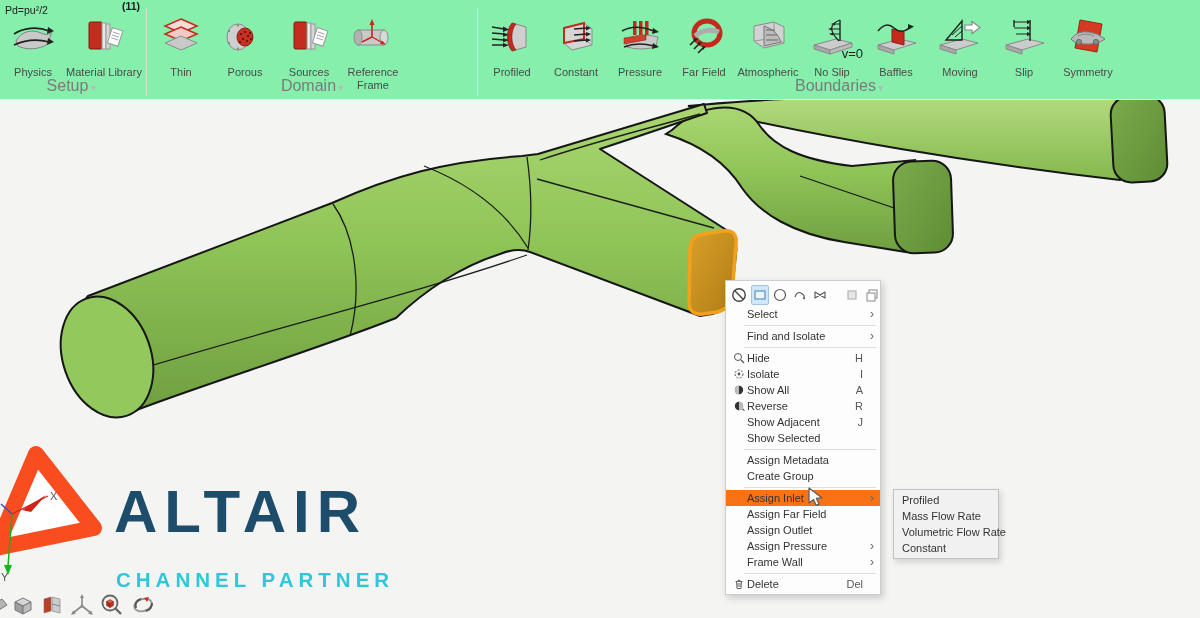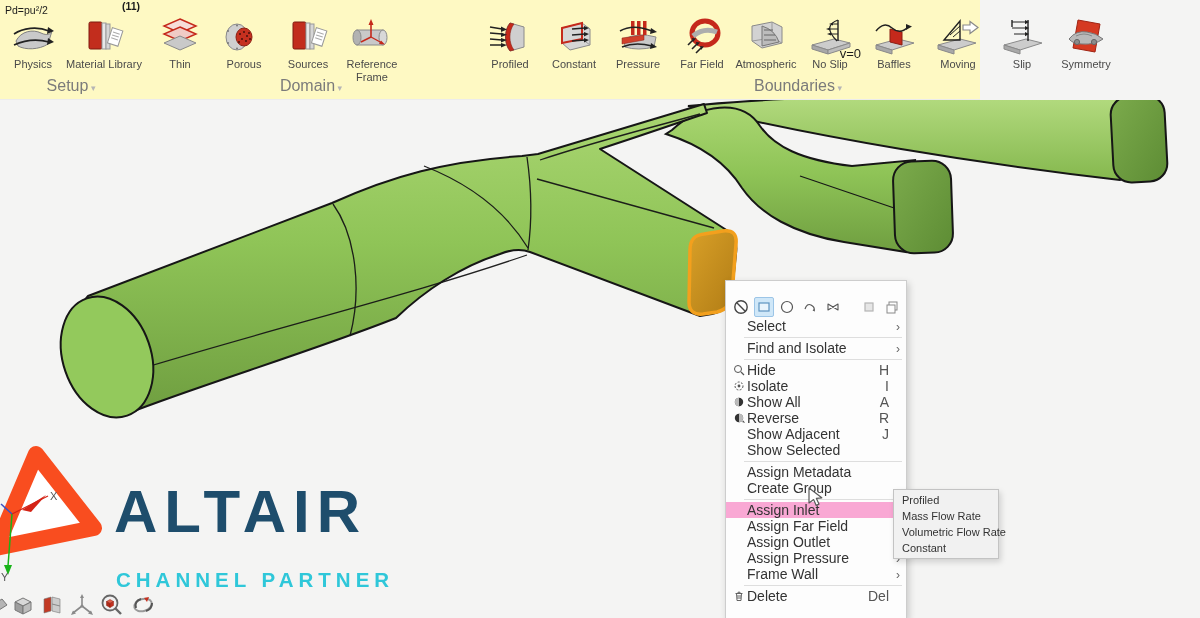--- a/index.html
+++ b/index.html
@@ -3,50 +3,50 @@
 <meta charset="utf-8">
 <style>
   * { box-sizing: border-box; }
   html,body { margin:0; padding:0; }
   body {
     width:1200px; height:618px; position:relative; overflow:hidden;
     font-family:"Liberation Sans", sans-serif; background:#f4f4f3;
   }
 
   
-  .ribbon { position:absolute; top:0; left:0; width:980px; height:100px;
-            background:#fef9c3; display:flex; border-bottom:1px solid #ececec; }
+  .ribbon { position:absolute; top:0; left:0; width:1200px; height:100px;
+            background:#86efac; display:flex; border-bottom:1px solid #ececec; }
   .rgroup { display:flex; flex-direction:column; }
   .rbuttons { display:flex; align-items:flex-start; height:78px; padding:0 2px; }
   .rbtn { position:relative; width:64px; height:78px; display:flex; flex-direction:column;
           align-items:center; padding-top:17px; cursor:pointer; }
   .rbtn .ricon { width:44px; height:40px; flex:none; }
-  .rlabel { font-size:11px; color:#4a4a4a; text-align:center; line-height:1.15; margin-top:1px; }
+  .rlabel { font-size:11px; color:#4a4a4a; text-align:center; line-height:1.15; margin-top:9px; }
   .ann { position:absolute; font-size:10.5px; color:#1c1c1c; white-space:nowrap; }
   .rbtn[data-name="ribbon-button-physics"] .ann { top:4px; left:3px; }
   .rbtn[data-name="ribbon-button-material-library"] .ann { top:0px; right:4px; font-weight:bold; }
   .rbtn[data-name="ribbon-button-no-slip"] .ann { top:46px; right:1px; font-size:13px; }
   .glabel { height:22px; text-align:center; font-size:16px; color:#7b7b7b; line-height:16px; }
   .glabel::after { content:" ▾"; color:#b5b5b5; font-size:9px; }
   .vsep { width:1px; background:#dcdcdc; margin:8px 0 3px 0; }
 
   
   .viewport { position:absolute; top:100px; left:0; width:1200px; height:518px; }
   .viewport svg.scene { position:absolute; top:0; left:0; }
 
   
-  .ctx { position:absolute; left:725px; top:280px; width:182px; background:#fdfdfd;
+  .ctx { position:absolute; left:725px; top:280px; width:156px; background:#fdfdfd;
          border:1px solid #cdcdcd; box-shadow:2px 3px 7px rgba(0,0,0,.18);
-         font-size:14px; color:#333; padding:14px 0; z-index:5; }
+         font-size:11px; color:#333; padding:2px 0; z-index:5; }
   .ctx-tools { height:23px; display:flex; align-items:center; padding-left:5px; gap:3px; }
   .tool { width:20px; height:20px; display:flex; align-items:center; justify-content:center; cursor:pointer; }
   .tool.sel { background:#cfe7f8; border:1px solid #9cc5e7; border-radius:2px; }
   .tool.spacer { width:10px; cursor:default; }
   .mi { height:16px; display:flex; align-items:center; padding:0 6px 0 4px; cursor:pointer; }
-  .mi.hl { background:#f9a8d4; }
+  .mi.hl { background:#f97316; }
   .gut { width:17px; flex:none; display:flex; align-items:center; justify-content:center; }
   .lbl { flex:1; white-space:nowrap; }
   .sc { width:22px; text-align:right; color:#555; flex:none; margin-right:3px; }
   .arr { width:8px; color:#666; flex:none; text-align:right; }
   .arr.on::after { content:"›"; font-size:12px; }
   .sep { height:1px; background:#dedede; margin:2.5px 4px 2.5px 18px; }
 
   .submenu { position:absolute; left:893px; top:489px; width:106px; background:#f1f1f1;
              border:1px solid #c3c3c3; box-shadow:2px 3px 6px rgba(0,0,0,.15);
              font-size:11px; color:#333; padding:2px 0; z-index:6; }

